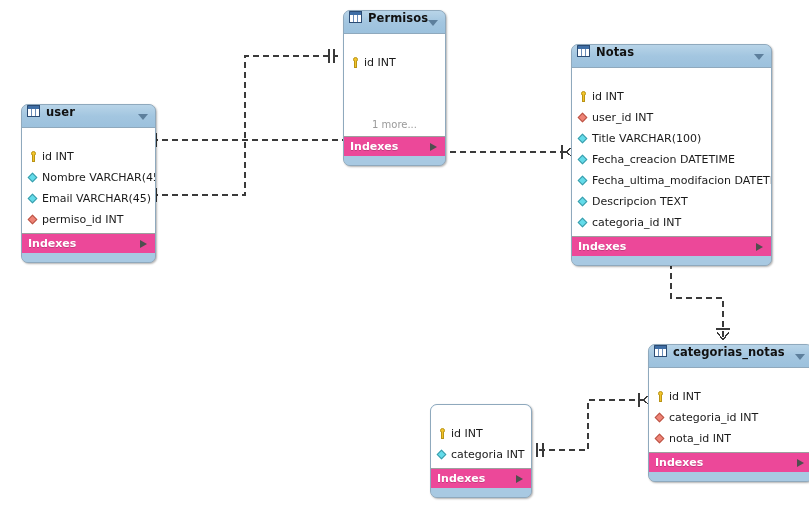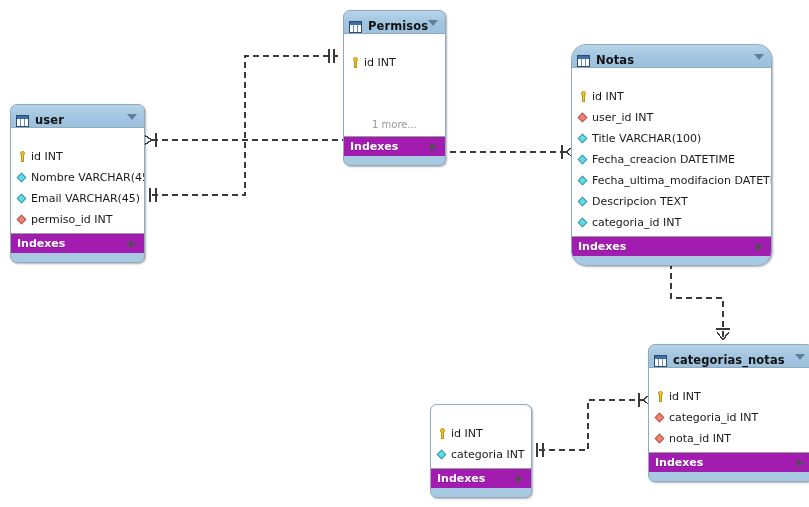--- a/index.html
+++ b/index.html
@@ -37,21 +37,21 @@
     background: #a8c9e2;
     box-shadow: 1px 1px 2px rgba(0,0,0,0.30);
     overflow: hidden;
   }
   .tbl-head {
     position: relative;
     height: 22px;
     background: linear-gradient(to bottom, #b8d4e8 0%, #a3c6e0 50%, #9cc1dd 100%);
     border-bottom: 1px solid #8fa9bd;
     display: flex;
-    align-items: flex-end;
+    align-items: flex-start;
     padding: 0 4px 0 5px;
   }
   .tbl-icon {
     width: 13px;
     height: 12px;
     flex: 0 0 13px;
     border: 1px solid #2b4b73;
     background: #ffffff;
     position: relative;
     margin-right: 6px;
@@ -159,21 +159,21 @@
   }
   .ic-fk::before {
     background: #ef8376;
     border: 1px solid #b85547;
   }
 
   
   .idx {
     position: relative;
     height: 19px;
-    background: #a21caf;
+    background: #ec4899;
     border-top: 1px solid #9e9e9e;
     display: flex;
     align-items: center;
     padding-left: 6px;
   }
   .idx-label {
     font-size: 11px;
     color: #ffffff;
     font-weight: bold;
     text-shadow: 0 1px 0 rgba(0,0,0,0.18);
@@ -233,21 +233,21 @@
 
         <path d="M543,443 L543,457 M537,443 L537,457" stroke-dasharray="0"></path>
 
         <path d="M643,400 L651,394 M643,400 L651,406" stroke-dasharray="0"></path>
         <path d="M639,393 L639,407" stroke-dasharray="0"></path>
       </g>
 
     </g>
   </svg>
 
-  <div class="tbl" id="tbl-user" style="left: 10px; top: 104px; width: 135px;">
+  <div class="tbl" id="tbl-user" style="left: 21px; top: 104px; width: 135px;">
     <div class="tbl-head">
       <span class="tbl-icon"></span>
       <span class="tbl-title">user</span>
       <span class="caret"></span>
     </div>
     <div class="tbl-body">
       <div class="col">
         <span class="ic ic-pk"></span>
         <span class="col-label">id INT</span>
       </div>
@@ -284,21 +284,21 @@
       </div>
       <div class="more-row">1 more...</div>
     </div>
     <div class="idx">
       <span class="idx-label">Indexes</span>
       <span class="idx-arrow"></span>
     </div>
     <div class="tbl-foot"></div>
   </div>
 
-  <div class="tbl" id="tbl-notas" style="left: 571px; top: 44px; width: 201px; border-radius: 15px;">
+  <div class="tbl" id="tbl-notas" style="left: 571px; top: 44px; width: 201px;">
     <div class="tbl-head">
       <span class="tbl-icon"></span>
       <span class="tbl-title">Notas</span>
       <span class="caret"></span>
     </div>
     <div class="tbl-body">
       <div class="col">
         <span class="ic ic-pk"></span>
         <span class="col-label">id INT</span>
       </div>

